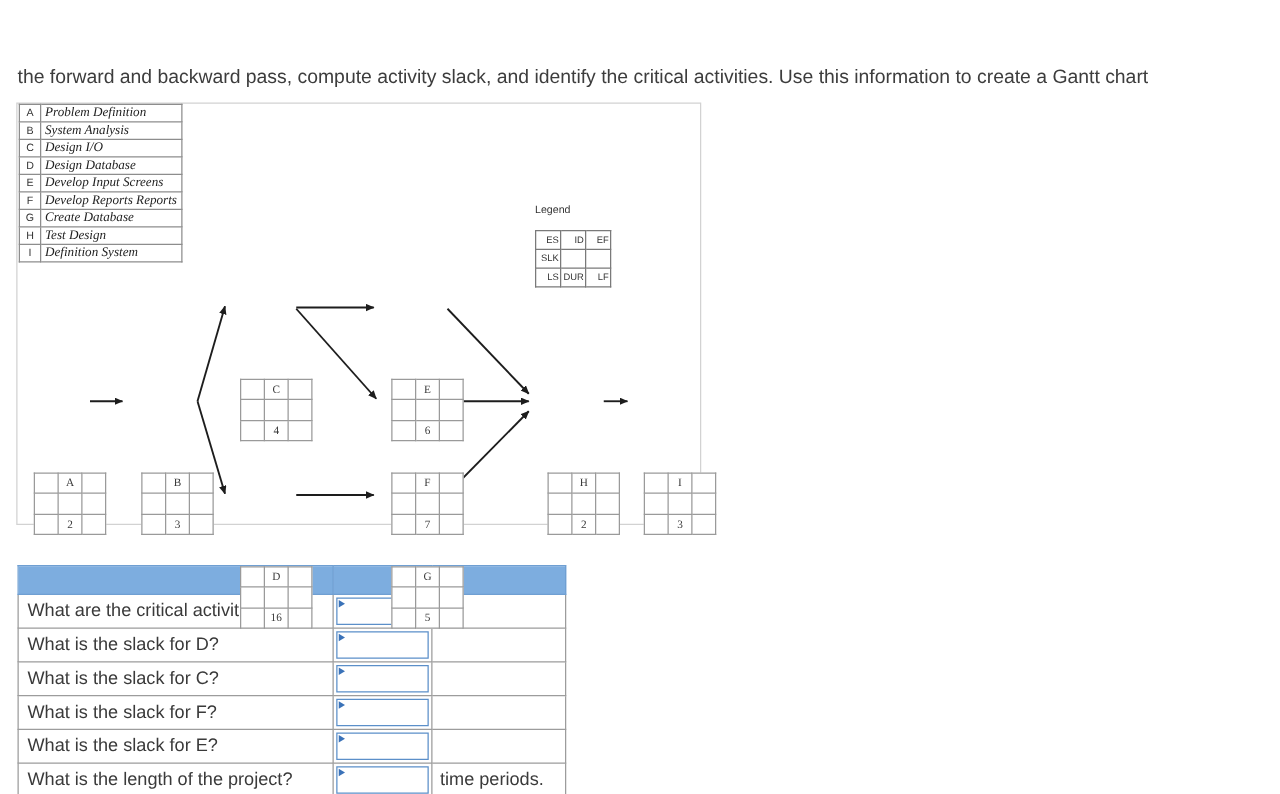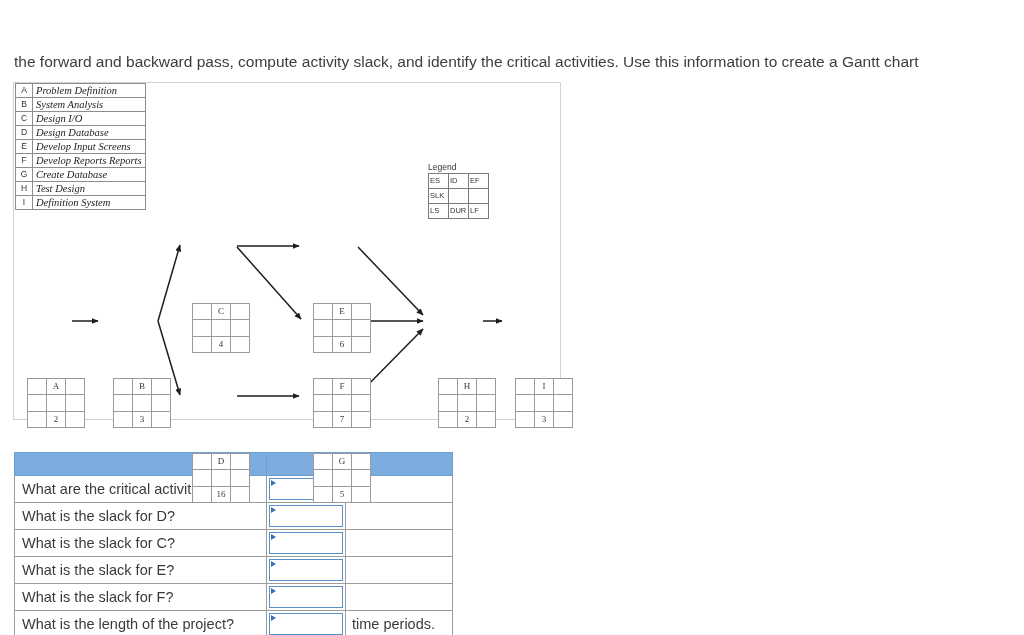--- a/index.html
+++ b/index.html
@@ -60,31 +60,31 @@
   
   #legend {
     position: absolute;
     left: 405px; top: 79px;
     width: 76px;
   }
   #legend .lg-title {
     font-size: 8.5px;
     color: #333;
     padding-left: 9px;
-    margin-bottom: 1px;
+    margin-bottom: 12px;
     font-family: "Liberation Sans", sans-serif;
   }
   #legend table {
     border-collapse: collapse;
     margin-left: 9px;
   }
   #legend td {
     border: 1px solid #7a7a7a;
     width: 20px; height: 13px;
-    text-align: left;
+    text-align: right;
     font-size: 7.5px;
     color: #333;
     line-height: 12px;
   }
 
   
   .node {
     position: absolute;
     width: 58px; height: 49px;
     border-collapse: collapse;
@@ -486,34 +486,34 @@
       <td class="suffix"></td>
     </tr>
     <tr>
       <td class="q">What is the slack for C?</td>
       <td class="ans">
         <span class="ansbox"></span>
       </td>
       <td class="suffix"></td>
     </tr>
     <tr>
+      <td class="q">What is the slack for F?</td>
+      <td class="ans">
+        <span class="ansbox"></span>
+      </td>
+      <td class="suffix"></td>
+    </tr>
+    <tr>
       <td class="q">What is the slack for E?</td>
       <td class="ans">
         <span class="ansbox"></span>
       </td>
       <td class="suffix"></td>
     </tr>
     <tr>
-      <td class="q">What is the slack for F?</td>
-      <td class="ans">
-        <span class="ansbox"></span>
-      </td>
-      <td class="suffix"></td>
-    </tr>
-    <tr>
       <td class="q">What is the length of the project?</td>
       <td class="ans">
         <span class="ansbox"></span>
       </td>
       <td class="suffix">time periods.</td>
     </tr>
   </tbody>
 </table>
 
 </body></html>

